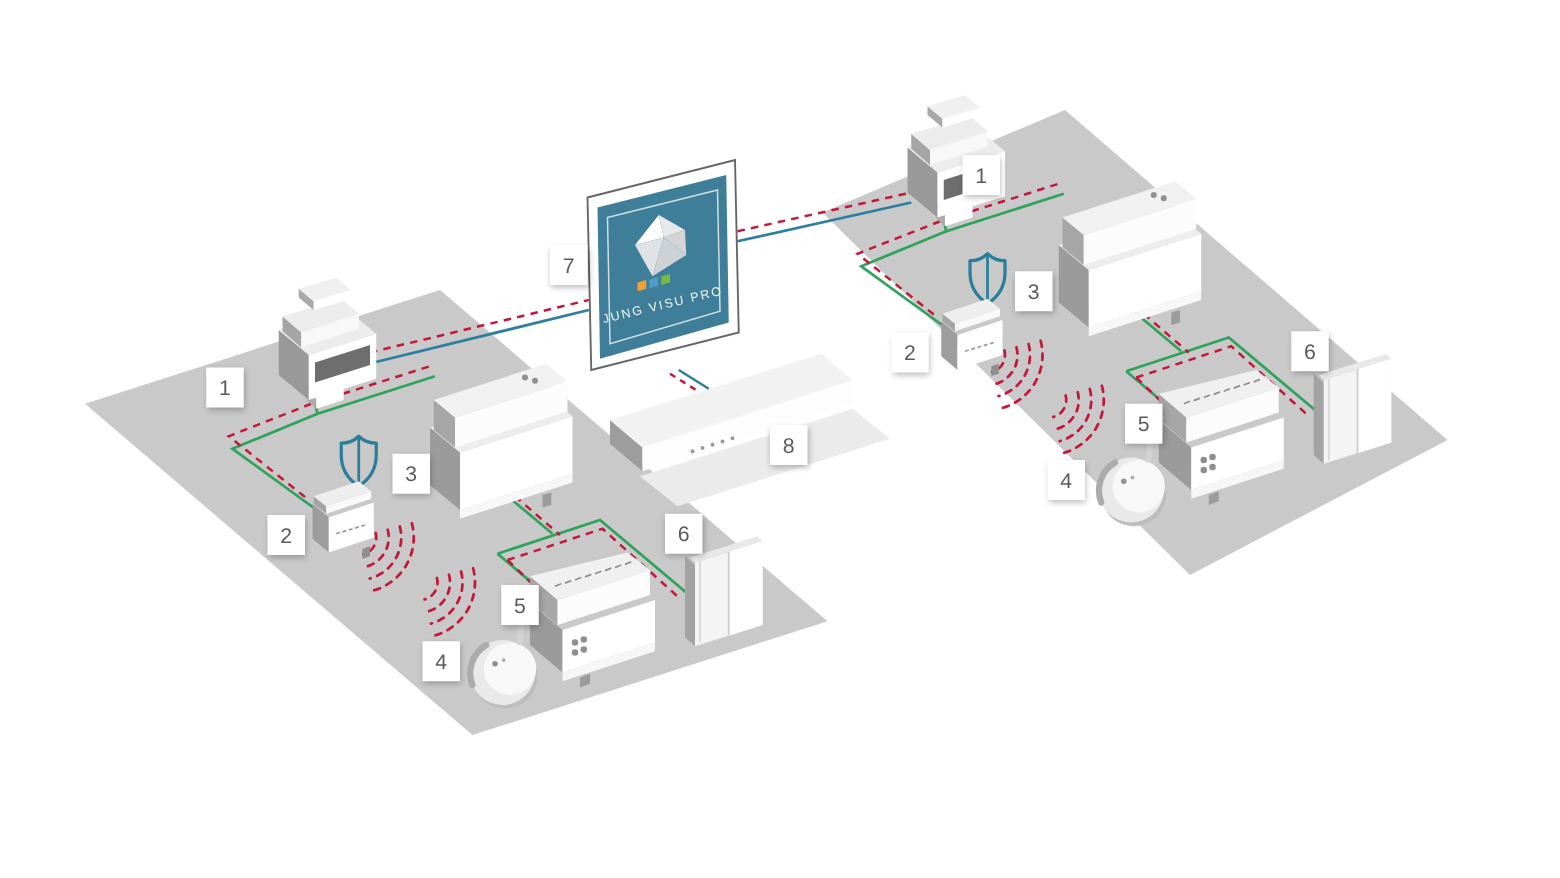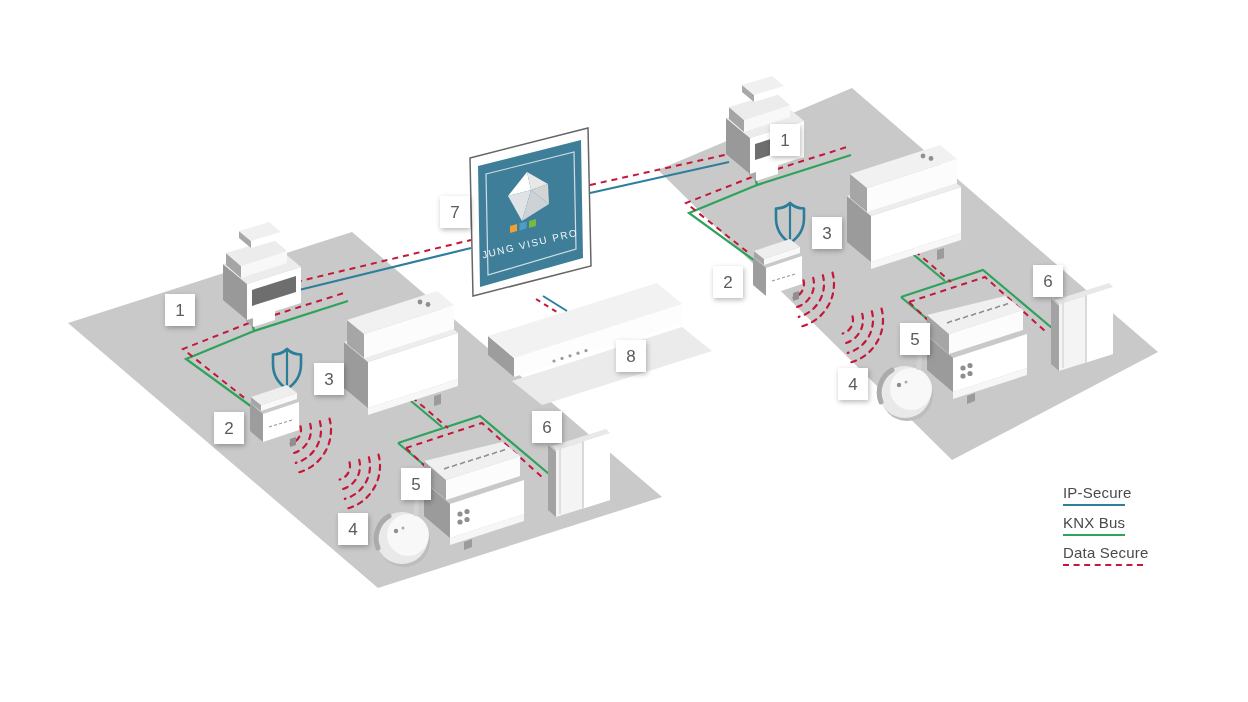--- a/index.html
+++ b/index.html
@@ -215,28 +215,14 @@
 <div class="mk" style="left:770px;top:124px">1</div>
 <div class="mk" style="left:713px;top:266px">2</div>
 <div class="mk" style="left:812px;top:217px">3</div>
 <div class="mk" style="left:838px;top:368px">4</div>
 <div class="mk" style="left:900px;top:323px">5</div>
 <div class="mk" style="left:1033px;top:265px">6</div>
 
 <div class="mk" style="left:440px;top:196px">7</div>
 <div class="mk" style="left:616px;top:340px">8</div>
 
-<div class="legend">
-  <div class="lg-row">
-    <span class="lg-label">IP-Secure</span>
-    <span class="lg-line lg-ip"></span>
-  </div>
-  <div class="lg-row">
-    <span class="lg-label">KNX Bus</span>
-    <span class="lg-line lg-knx"></span>
-  </div>
-  <div class="lg-row">
-    <span class="lg-label">Data Secure</span>
-    <span class="lg-line lg-data"></span>
-  </div>
+
 </div>
 
-</div>
-
 </body></html>

